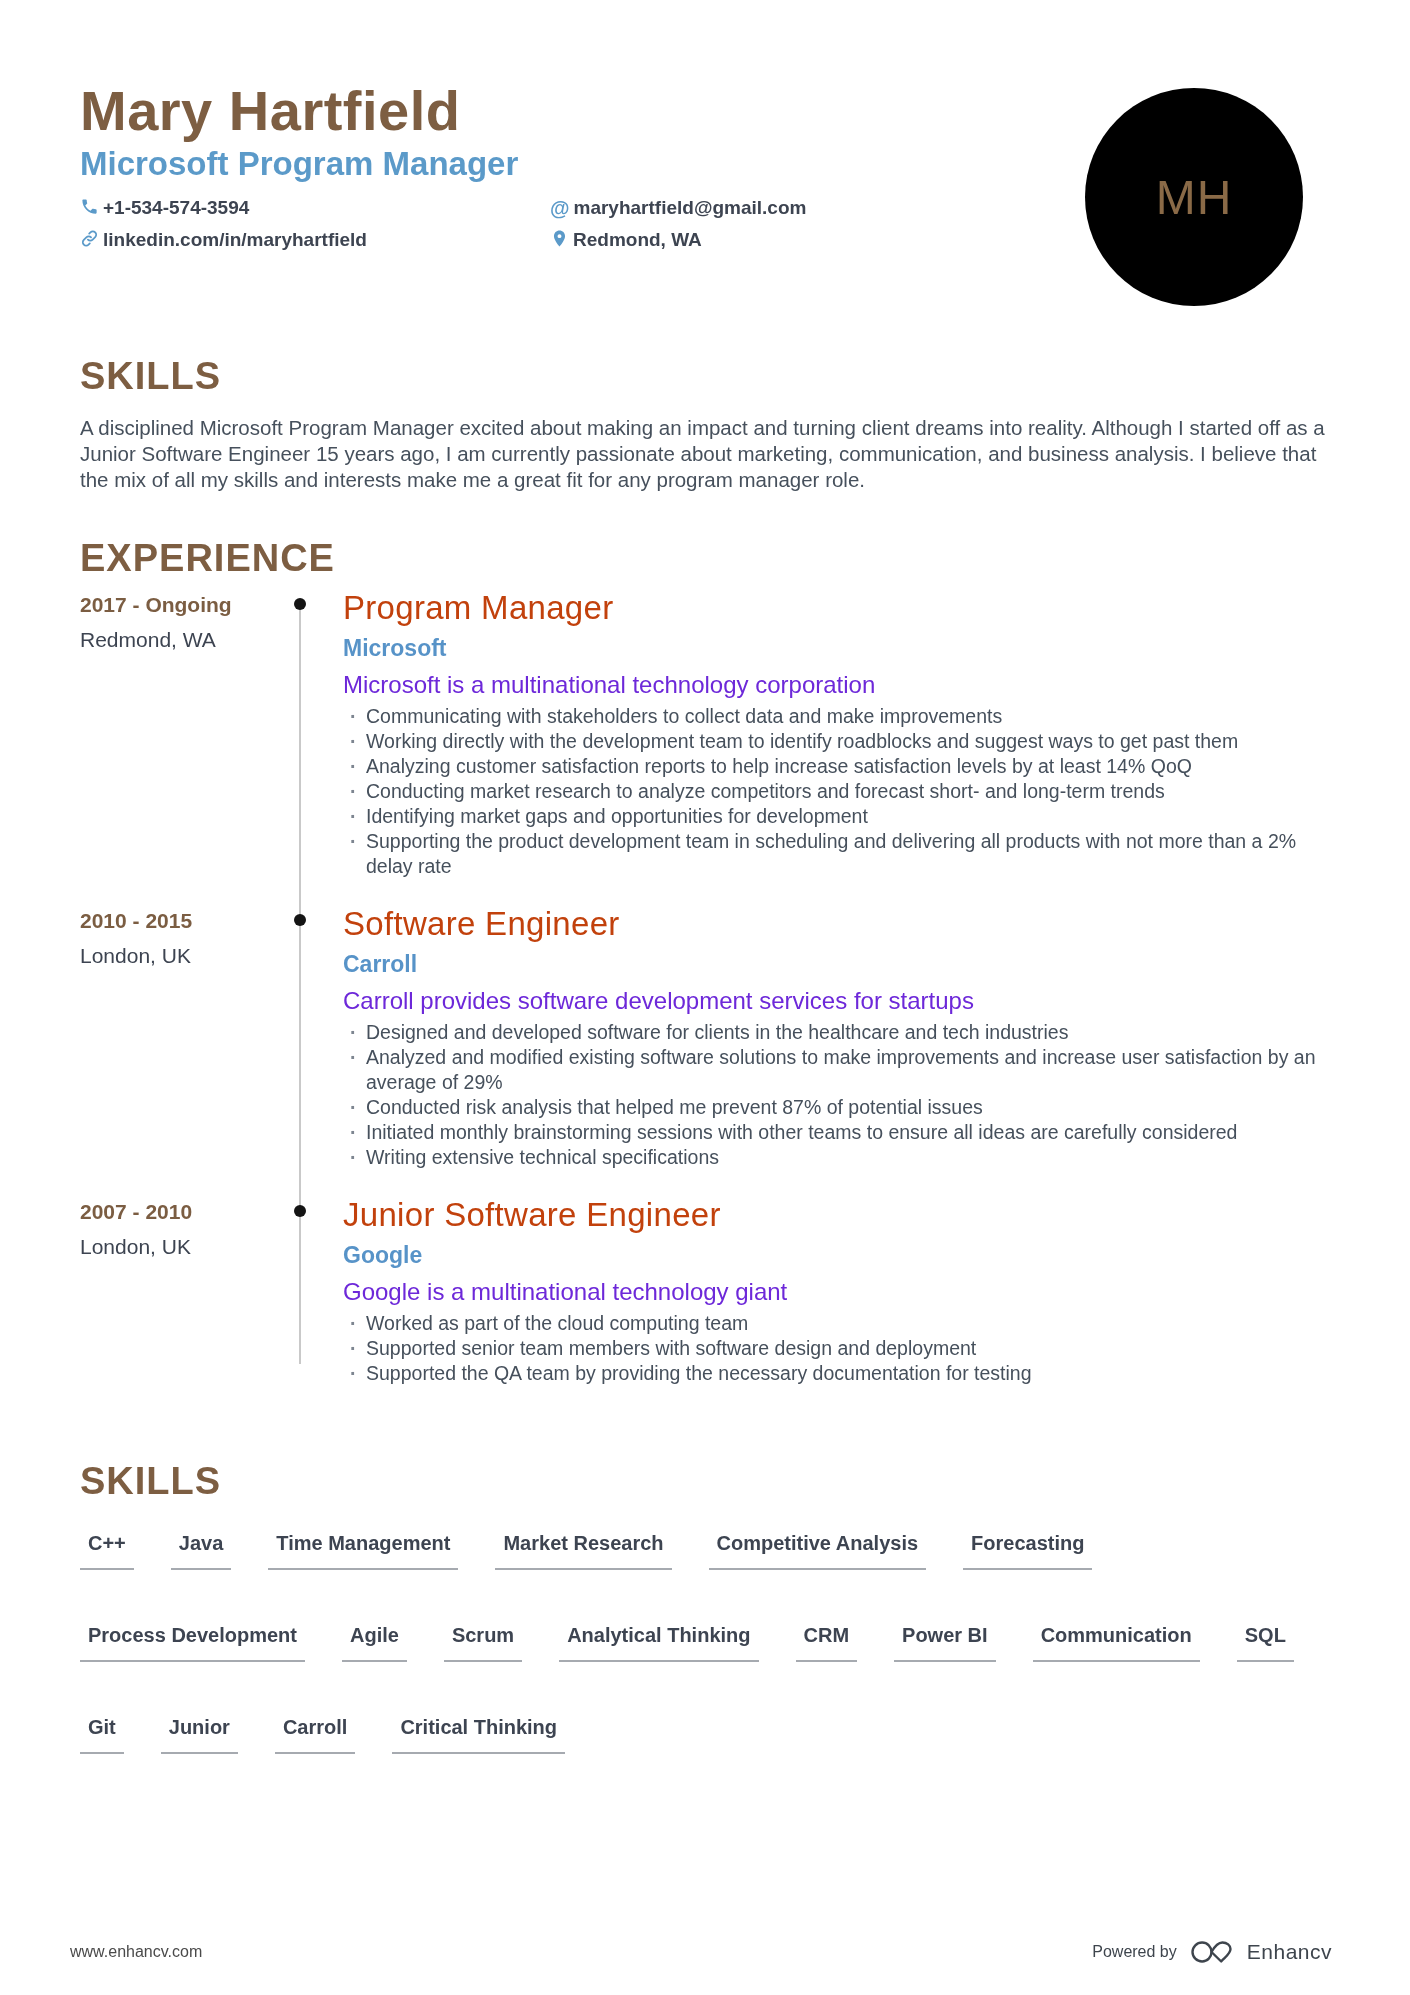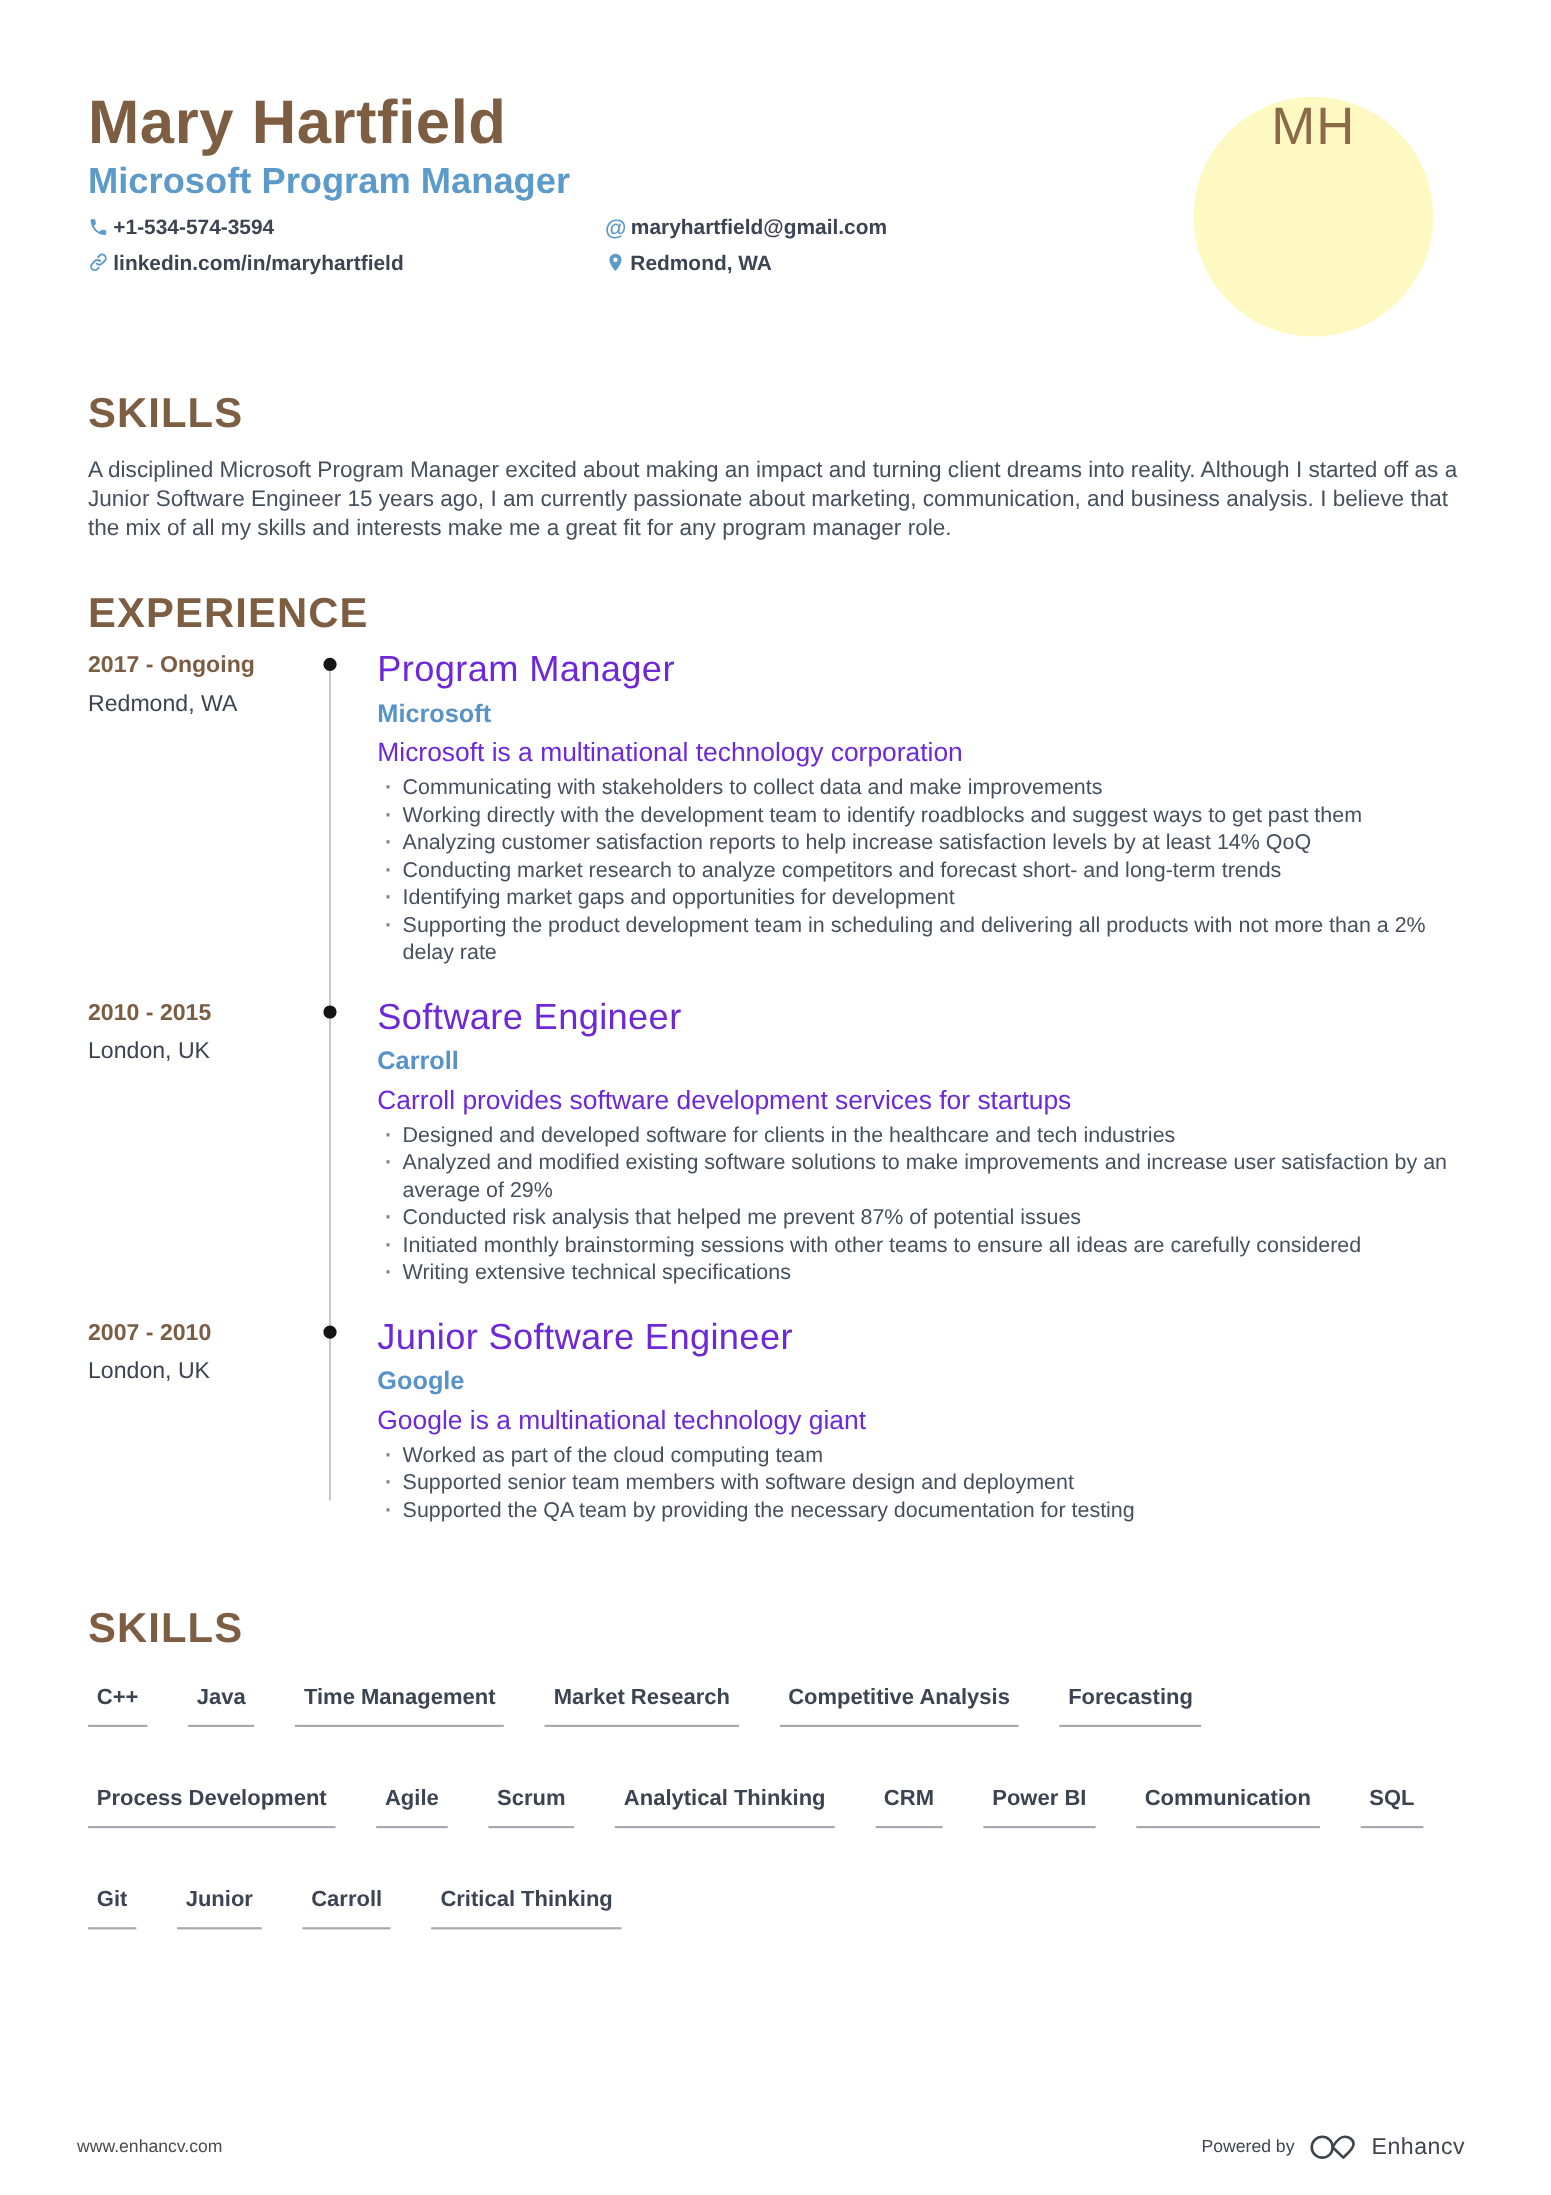--- a/index.html
+++ b/index.html
@@ -11,39 +11,39 @@
 
   
   .name{margin-top:80px;font-size:56px;line-height:62px;font-weight:bold;color:#7d5e42;letter-spacing:.5px;}
   .job-headline{margin-top:3px;font-size:33px;line-height:38px;font-weight:bold;color:#5b9ac9;}
   .contacts{margin-top:14px;display:grid;grid-template-columns:470px 1fr;column-gap:0;row-gap:9px;width:900px;}
   .contact-item{display:flex;gap:4px;font-size:19px;font-weight:bold;color:#3d4451;}
   .contact-item svg{flex:0 0 auto;}
   .at-glyph{color:#5b9ac9;font-size:20px;font-weight:bold;}
   .avatar{
     position:absolute;top:88px;left:1085px;width:218px;height:218px;border-radius:50%;
-    background:#fef9c3;display:flex;justify-content:center;
+    background:#000000;display:flex;align-items:center;justify-content:center;
     font-size:48px;color:#8a6a47;letter-spacing:1px;
   }
 
   
   .section-heading{font-size:38px;line-height:42px;font-weight:bold;color:#7d5e42;letter-spacing:1px;}
   .summary-heading{margin-top:104px;}
   .summary-text{margin-top:18px;width:1252px;font-size:20.5px;line-height:26px;color:#46505c;}
 
   .experience-heading{margin-top:44px;}
 
   
   .jobs{position:relative;margin-top:14px;}
   .timeline-line{position:absolute;left:219px;top:12px;bottom:22px;width:2px;background:#c9c9c9;}
   .job{display:grid;grid-template-columns:209px 54px 1fr;margin-bottom:30px;}
   .job-dates{font-size:21px;font-weight:bold;color:#7b5d42;}
   .job-location{margin-top:11px;font-size:21px;color:#3d4451;}
   .dot{width:12px;height:12px;border-radius:50%;background:#141414;margin-left:5px;margin-top:5px;position:relative;z-index:2;}
-  .job-title{font-size:33px;line-height:36px;font-weight:400;color:#6d28d9;letter-spacing:.3px;margin-top:-3px;}
+  .job-title{font-size:33px;line-height:36px;font-weight:400;color:#c2410c;letter-spacing:.3px;margin-top:-3px;}
   .job-company{font-size:23px;font-weight:bold;color:#5793c8;margin-top:9px;}
   .job-desc{font-size:24px;line-height:25px;color:#6d28d9;margin-top:10px;}
   .bullets{list-style:none;margin:7px 0 0 0;padding:0;}
   .bullets li{position:relative;padding-left:23px;font-size:19.5px;line-height:25px;color:#46505c;}
   .bullets li::before{content:"·";position:absolute;left:7px;top:0;color:#7d8590;font-weight:bold;}
 
   
   .skills-heading{margin-top:74px;}
   .skills{margin-top:30px;display:flex;flex-wrap:wrap;column-gap:37px;row-gap:27px;width:1260px;}
   .skill{font-size:20px;font-weight:bold;color:#3d4451;border-bottom:2px solid #a6aab0;padding:0 8px 13px 8px;}

